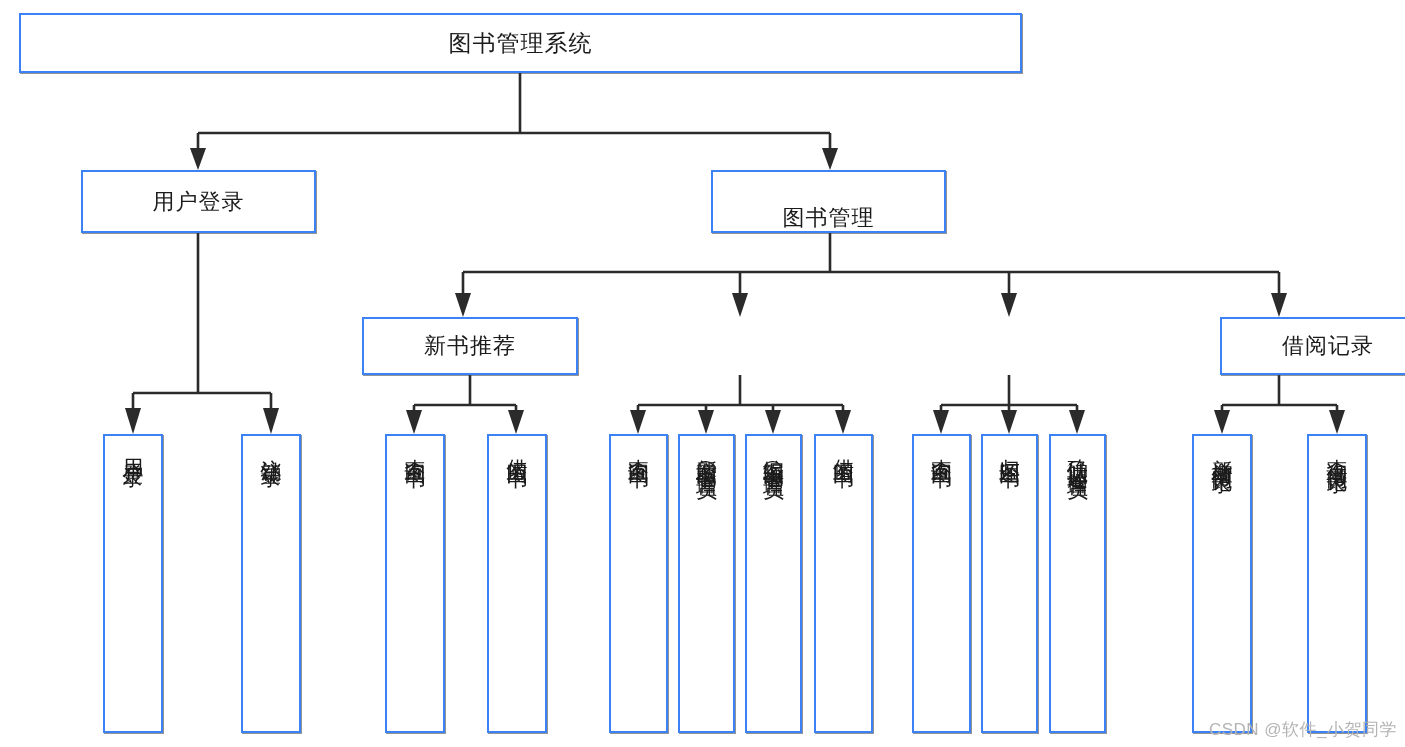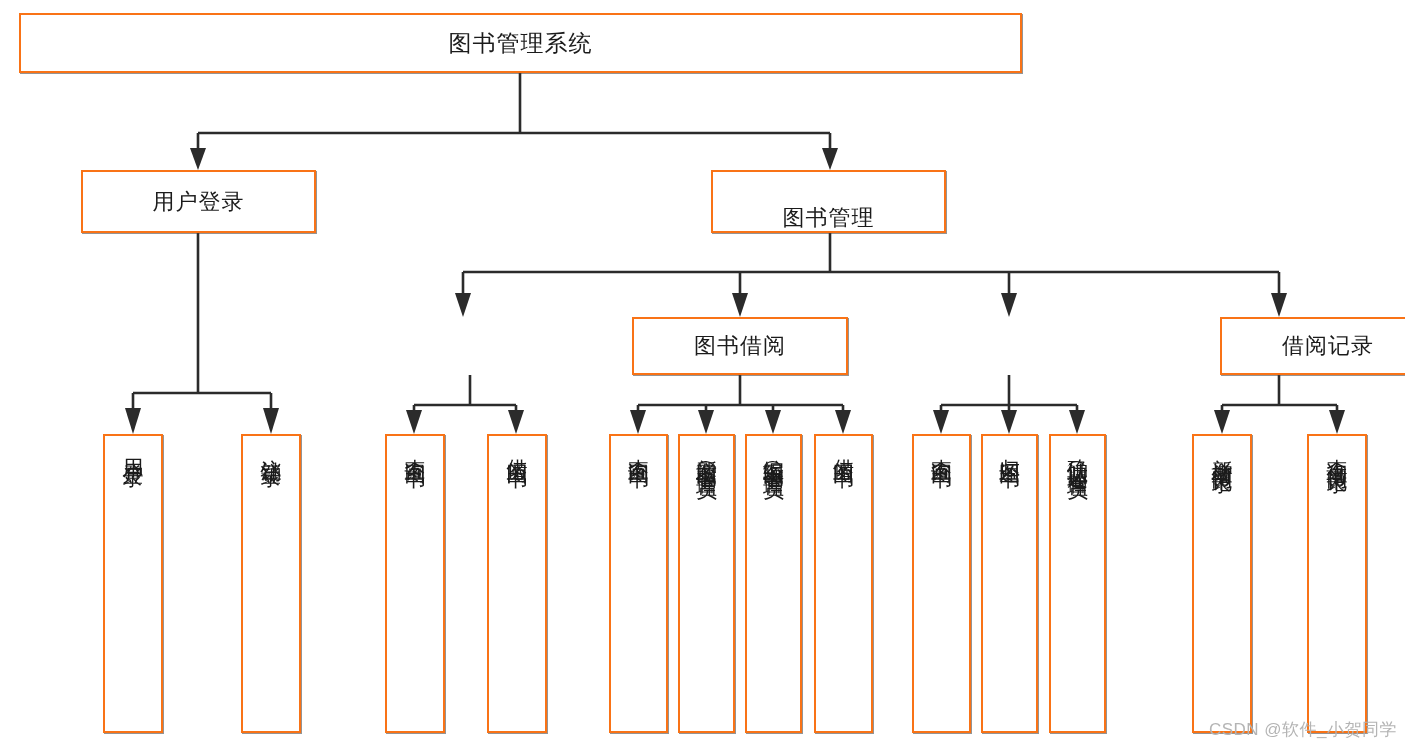--- a/index.html
+++ b/index.html
@@ -16,21 +16,21 @@
     position: relative;
     width: 1405px;
     height: 747px;
     background: #ffffff;
     overflow: hidden;
   }
   
   .node {
     position: absolute;
     box-sizing: border-box;
-    border: 2px solid #f97316;
+    border: 2px solid #3b82f6;
     background: #ffffff;
     display: flex;
     align-items: center;
     justify-content: center;
     box-shadow: 1px 1px 0 rgba(60,60,60,0.55);
   }
   .node .label {
     font-size: 22px;
     line-height: 1.25;
     letter-spacing: 1px;
@@ -158,24 +158,24 @@
   </div>
 
   <div class="node lvl2" style="left:81px; top:170px; width:235px; height:63px;">
     <span class="label">用户登录</span>
   </div>
 
   <div class="node lvl2" style="left:711px; top:170px; width:235px; height:63px;align-items:flex-end;">
     <span class="label">图书管理</span>
   </div>
 
-
-  <div class="node lvl3" style="left:632px; top:317px; width:216px; height:58px;">
-    <span class="label">图书借阅</span>
-  </div>
+  <div class="node lvl3" style="left:362px; top:317px; width:216px; height:58px;">
+    <span class="label">新书推荐</span>
+  </div>
+
 
 
   <div class="node lvl3" style="left:1220px; top:317px; width:216px; height:58px;">
     <span class="label">借阅记录</span>
   </div>
 
   <div class="node leaf" style="left:103px; top:434px; width:60px; height:299px;">
     <span class="label">用户登录</span>
   </div>
 

